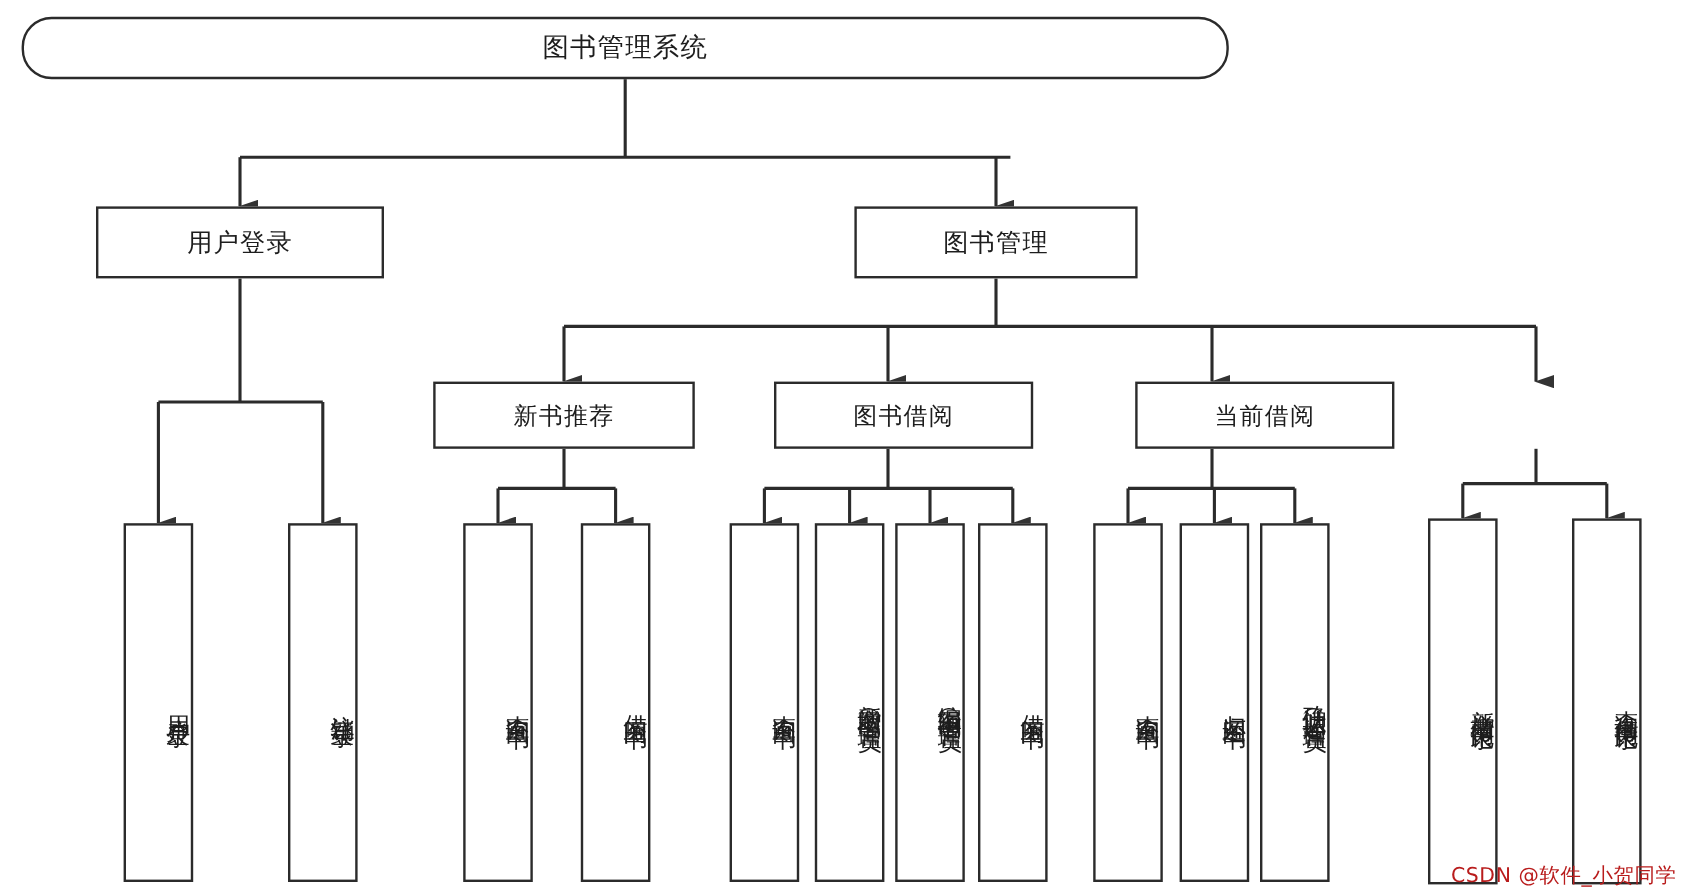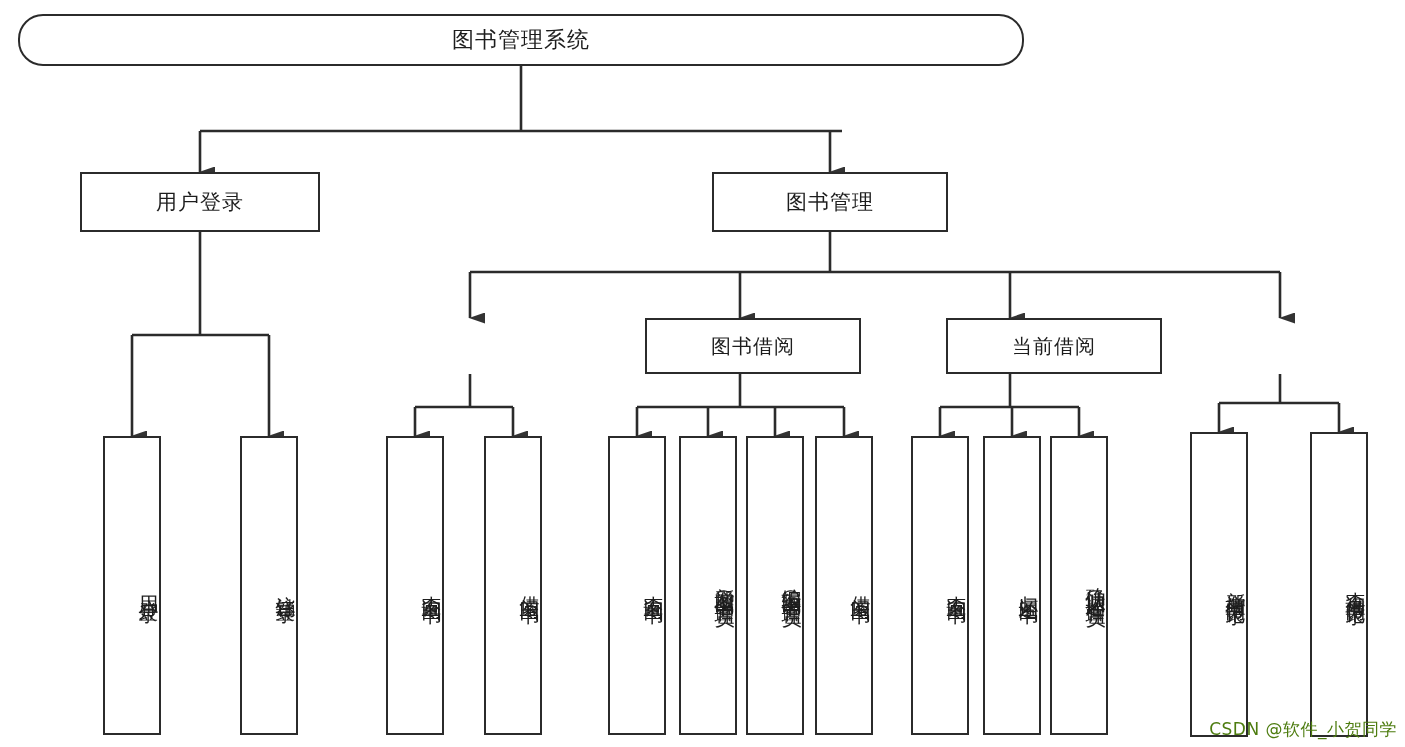--- a/index.html
+++ b/index.html
@@ -60,21 +60,21 @@
     writing-mode: vertical-rl;
     text-orientation: upright;
     white-space: nowrap;
     display: block;
   }
   .watermark {
     position: absolute;
     right: 8px;
     bottom: 6px;
     font-size: 17px;
-    color: #4d7c0f;
+    color: #b91c1c;
     letter-spacing: 0.5px;
     white-space: nowrap;
   }
 </style>
 </head>
 <body>
 
 <div id="canvas">
 
   <svg id="diagram" viewBox="0 0 1405 747" xmlns="http://www.w3.org/2000/svg">
@@ -134,20 +134,23 @@
     <span>图书管理系统</span>
   </div>
 
   <div class="node-box node-mid" style="left:80px; top:172px; width:240px; height:60px;">
     <span>用户登录</span>
   </div>
   <div class="node-box node-mid" style="left:712px; top:172px; width:236px; height:60px;">
     <span>图书管理</span>
   </div>
 
+  <div class="node-box node-group" style="left:361px; top:318px; width:218px; height:56px;">
+    <span>新书推荐</span>
+  </div>
   <div class="node-box node-group" style="left:645px; top:318px; width:216px; height:56px;">
     <span>图书借阅</span>
   </div>
   <div class="node-box node-group" style="left:946px; top:318px; width:216px; height:56px;">
     <span>当前借阅</span>
   </div>
 
   <div class="node-box node-leaf" style="left:103px; top:436px; width:58px; height:299px;">
     <span class="leaf-text">用户登录</span>
   </div>

